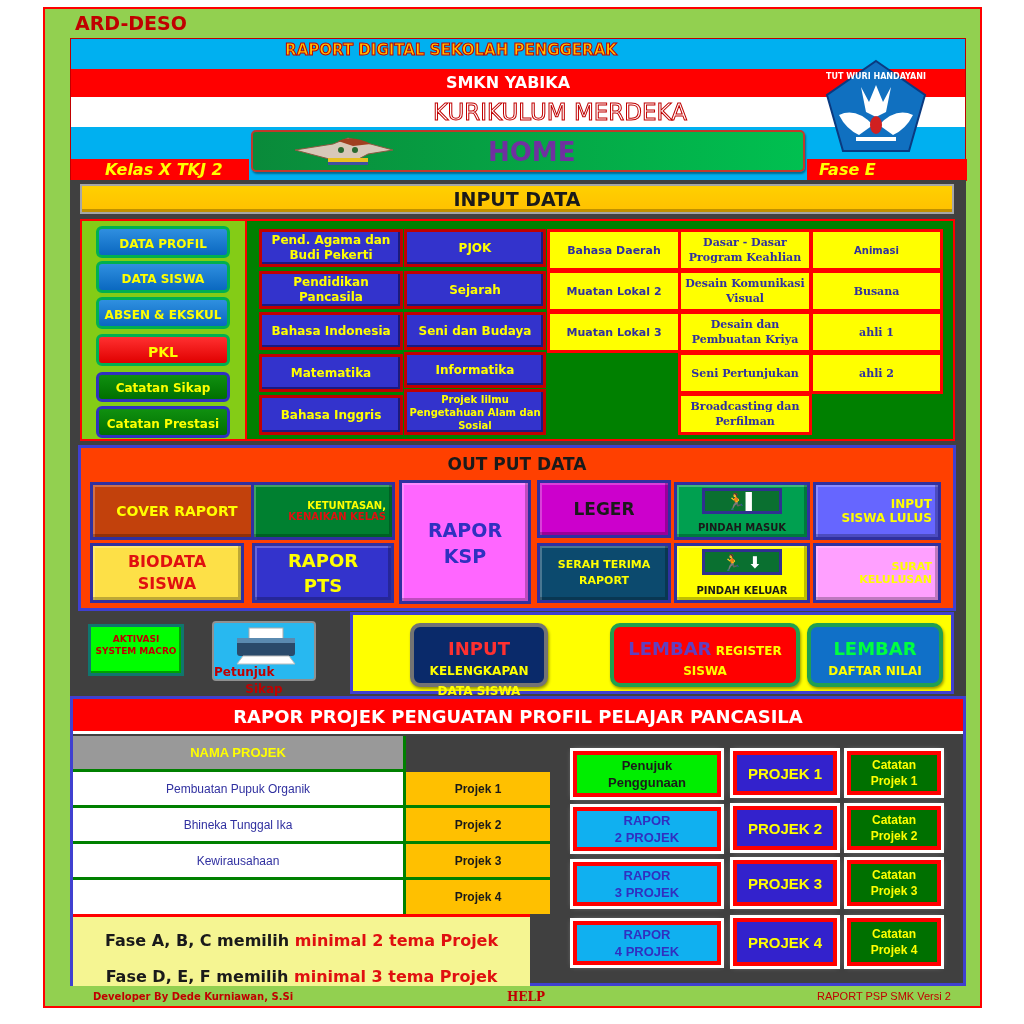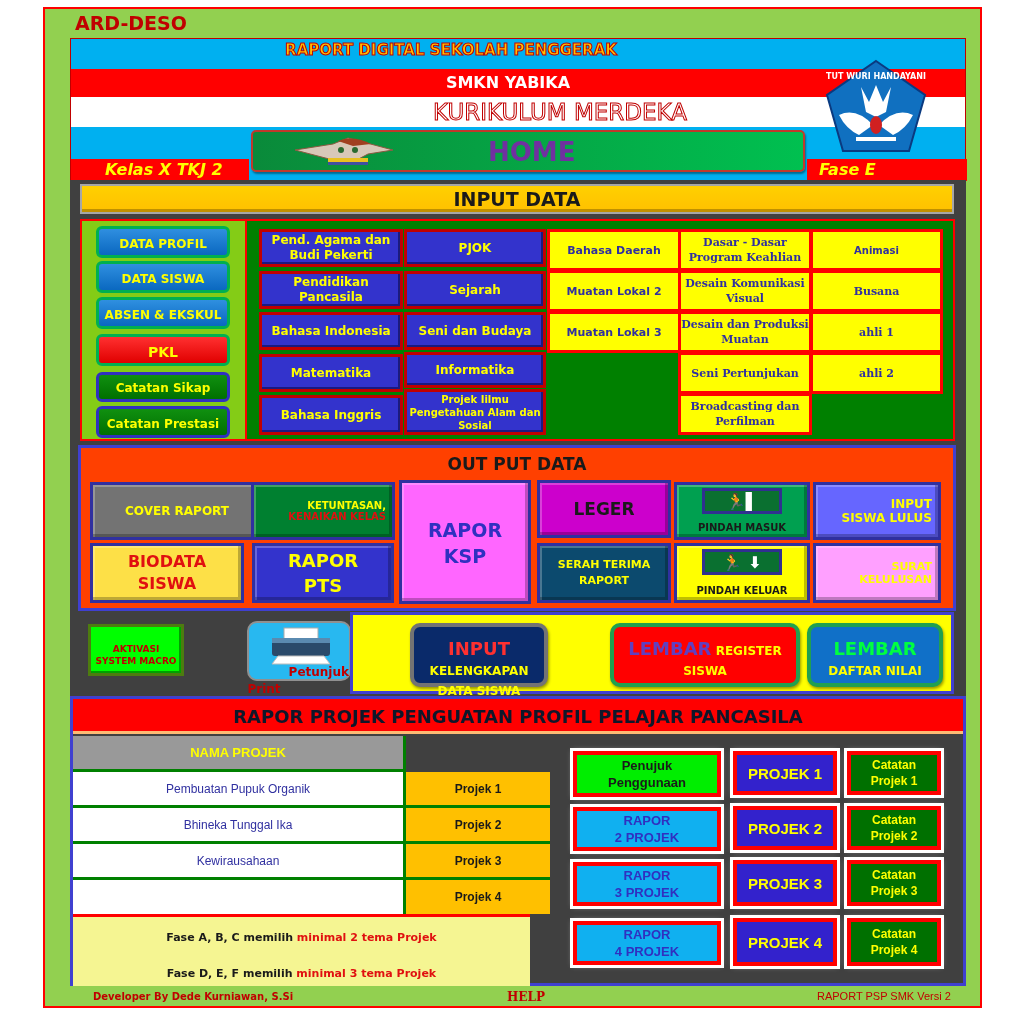--- a/index.html
+++ b/index.html
@@ -39,36 +39,36 @@
   .subj.yellow { background: #ffff00; color: #3030a0; border: 3px solid #ff0000; font-size: 11px; }
   .subj.serif { font-family: "DejaVu Serif", serif; }
 
   
   .outwrap { position: absolute; left: 78px; top: 445px; width: 878px; height: 166px; border: 3px solid #4040d0; background: #ff4000; }
   .outtitle { position: absolute; left: 0; top: 6px; width: 100%; text-align: center; font-family: "DejaVu Sans", sans-serif; font-weight: bold; font-size: 17px; color: #1a1a1a; }
   .obtn { position: absolute; display: flex; flex-direction: column; align-items: center; justify-content: center; text-align: center; font-family: "DejaVu Sans", sans-serif; font-weight: bold; border: 3px solid #3030a0; box-shadow: inset -3px -3px 0 rgba(0,0,0,.25), inset 2px 2px 0 rgba(255,255,255,.25); }
   .exitsign { width: 80px; height: 26px; background: #0a7030; border: 3px solid #303090; display:flex; align-items:center; justify-content:center; color:#fff; font-size:16px; }
 
   
-  .macro { position: absolute; left: 88px; top: 624px; width: 96px; height: 52px; background: #00ff00; border: 3px solid #4d7c0f; box-shadow: inset -2px -2px 0 #00a000; text-align: center; font-family: "DejaVu Sans", sans-serif; font-weight: bold; font-size: 9px; color: #c00000; padding-top: 16px; line-height: 12px; }
-  .printer { position: absolute; left: 212px; top: 621px; width: 104px; height: 60px; background: #28b8f0; border: 2px solid #909090; border-radius: 10px; text-align: right; margin-left: 35px; }
+  .macro { position: absolute; left: 88px; top: 624px; width: 96px; height: 52px; background: #00ff00; border: 3px solid #0f766e; box-shadow: inset -2px -2px 0 #00a000; text-align: center; font-family: "DejaVu Sans", sans-serif; font-weight: bold; font-size: 9px; color: #c00000; padding-top: 6px; line-height: 12px; }
+  .printer { position: absolute; left: 212px; top: 621px; width: 104px; height: 60px; background: #28b8f0; border: 2px solid #909090; border-radius: 4px; text-align: left; }
   .printer-label { position: absolute; left: 0; top: 42px; width: 100%; font-family: "DejaVu Sans", sans-serif; font-weight: bold; font-size: 12px; color: #c00000; }
   .print-label { position: absolute; left: 212px; top: 682px; width: 104px; text-align: center; font-family: "DejaVu Sans", sans-serif; font-weight: bold; font-size: 12px; color: #c00000; }
   .yellowpanel { position: absolute; left: 350px; top: 612px; width: 604px; height: 82px; background: #ffff00; border: 3px solid #4040d0; }
   .rbtn { position: absolute; top: 8px; height: 64px; border-radius: 10px; text-align: center; font-family: "DejaVu Sans", sans-serif; font-weight: bold; padding-top: 12px; line-height: 20px; box-shadow: 1px 2px 3px rgba(0,0,0,.4); }
 
   
   .projwrap { position: absolute; left: 70px; top: 696px; width: 896px; height: 290px; border: 3px solid #4040d0; background: #404040; }
-  .projtitle { position: absolute; left: 0; top: 0; width: 100%; height: 35px; background: #ff0000; border-bottom: 3px solid #fdba74; text-align: center; font-family: "DejaVu Sans", sans-serif; font-weight: bold; font-size: 18px; line-height: 36px; color: #0f172a; }
+  .projtitle { position: absolute; left: 0; top: 0; width: 100%; height: 35px; background: #ff0000; border-bottom: 3px solid #ffffff; text-align: center; font-family: "DejaVu Sans", sans-serif; font-weight: bold; font-size: 18px; line-height: 36px; color: #ffffff; }
   .ptable { position: absolute; left: 0; top: 37px; width: 477px; }
   .prow { position: absolute; left: 0; width: 477px; height: 36px; display: flex; }
   .pcell-name { width: 333px; height: 100%; background: #ffffff; border-bottom: 3px solid #008000; border-right: 3px solid #008000; display: flex; align-items: center; justify-content: center; font-size: 12px; color: #3030a0; }
   .pcell-code { width: 144px; height: 100%; background: #ffc000; border-bottom: 3px solid #008000; display: flex; align-items: center; justify-content: center; font-size: 12px; font-weight: bold; color: #1a1a1a; }
   .phead .pcell-name, .phead .pcell-code { background: #999999; color: #ffff00; font-weight: bold; font-size: 13px; }
-  .notes { position: absolute; left: 0; top: 215px; width: 457px; height: 72px; background: #f5f592; border-top: 3px solid #ff0000; font-family: "DejaVu Sans", sans-serif; font-size: 11px; font-weight: bold; color: #1a1a1a; text-align: center; }
+  .notes { position: absolute; left: 0; top: 215px; width: 457px; height: 72px; background: #f5f592; border-top: 3px solid #ff0000; font-family: "DejaVu Sans", sans-serif; font-size: 16px; font-weight: bold; color: #1a1a1a; text-align: center; }
   .note-red { color: #e01010; }
   .pbtn { position: absolute; display: flex; flex-direction: column; align-items: center; justify-content: center; text-align: center; font-weight: bold; border: 4px solid #ff0000; outline: 3px solid #ffffff; box-shadow: 0 0 6px rgba(255,255,255,.6); line-height: 17px; }
 
   .footer-dev { position: absolute; left: 93px; top: 991px; font-family: "DejaVu Sans", sans-serif; font-weight: bold; font-size: 10px; color: #c00000; }
   .footer-help { position: absolute; left: 507px; top: 990px; font-family: "DejaVu Serif", serif; font-weight: bold; font-size: 12px; color: #c00000; }
   .footer-ver { position: absolute; left: 817px; top: 990px; font-size: 11px; color: #c00000; }
 </style>
 </head>
 <body>
 
@@ -132,34 +132,34 @@
     <div class="subj purple" style="left:157px;top:91px;width:142px">Seni dan Budaya</div>
     <div class="subj purple" style="left:157px;top:131px;width:142px;height:36px">Informatika</div>
     <div class="subj purple" style="left:157px;top:168px;width:142px;height:46px;font-size:10px;line-height:13px">Projek Iilmu Pengetahuan Alam dan Sosial</div>
 
     <div class="subj yellow" style="left:300px;top:8px;width:134px;height:42px">Bahasa Daerah</div>
     <div class="subj yellow" style="left:300px;top:49px;width:134px;height:42px">Muatan Lokal 2</div>
     <div class="subj yellow" style="left:300px;top:90px;width:134px;height:42px">Muatan Lokal 3</div>
 
     <div class="subj yellow serif" style="left:431px;top:8px;width:134px;height:42px">Dasar - Dasar Program Keahlian</div>
     <div class="subj yellow serif" style="left:431px;top:49px;width:134px;height:42px">Desain Komunikasi Visual</div>
-    <div class="subj yellow serif" style="left:431px;top:90px;width:134px;height:42px">Desain dan Produksi Muatan</div>
+    <div class="subj yellow serif" style="left:431px;top:90px;width:134px;height:42px">Desain dan Pembuatan Kriya</div>
     <div class="subj yellow serif" style="left:431px;top:131px;width:134px;height:42px">Seni Pertunjukan</div>
     <div class="subj yellow serif" style="left:431px;top:172px;width:134px;height:42px">Broadcasting dan Perfilman</div>
 
     <div class="subj yellow" style="left:563px;top:8px;width:133px;height:42px;font-size:10px">Animasi</div>
     <div class="subj yellow serif" style="left:563px;top:49px;width:133px;height:42px">Busana</div>
     <div class="subj yellow serif" style="left:563px;top:90px;width:133px;height:42px">ahli 1</div>
     <div class="subj yellow serif" style="left:563px;top:131px;width:133px;height:42px">ahli 2</div>
   </div>
 </div>
 
 <div class="outwrap">
   <div class="outtitle">OUT PUT DATA</div>
-  <div class="obtn" style="left:9px;top:34px;width:174px;height:58px;background:#737373;color:#ffff00;font-size:12px">
+  <div class="obtn" style="left:9px;top:34px;width:174px;height:58px;background:#c2410c;color:#ffff00;font-size:14px">
     <span>COVER RAPORT</span>
   </div>
   <div class="obtn" style="left:170px;top:34px;width:144px;height:58px;background:#008030;font-size:10px;align-items:flex-end;padding-right:6px">
     <span style="color:#ffff00">KETUNTASAN,</span>
     <span style="color:#e01010">KENAIKAN KELAS</span>
   </div>
   <div class="obtn" style="left:318px;top:32px;width:132px;height:124px;background:#ff66ff;color:#3030c0;font-size:19px;justify-content:flex-start;padding-top:34px;line-height:26px">
     <span>RAPOR</span>
     <span>KSP</span>
   </div>
@@ -202,21 +202,21 @@
 </div>
 <div class="printer">
   <svg width="70" height="40" viewBox="0 0 70 40" style="position:absolute;left:17px;top:3px">
     <rect x="18" y="2" width="34" height="12" fill="#ffffff" stroke="#aaaaaa"></rect>
     <rect x="6" y="12" width="58" height="18" rx="3" fill="#2a4a6a"></rect>
     <rect x="6" y="12" width="58" height="5" fill="#5a8ab0"></rect>
     <polygon points="12,30 58,30 64,38 6,38" fill="#ffffff" stroke="#bbbbbb"></polygon>
   </svg>
   <div class="printer-label">Petunjuk</div>
 </div>
-<div class="print-label">Print</div>
+<div class="print-label">Sikap</div>
 
 <div class="yellowpanel">
   <div class="rbtn" style="left:57px;width:138px;background:#0a2a6a;border:4px solid #737373;color:#ffff00;font-size:12px">
     <span style="color:#ff3030;font-size:18px">INPUT</span>
     <span>KELENGKAPAN</span><br>
     <span>DATA SISWA</span>
   </div>
   <div class="rbtn" style="left:257px;width:190px;background:#ff0000;border:4px solid #20a050;color:#ffff00;font-size:12px">
     <span style="color:#6040c0;font-size:18px">LEMBAR</span>
     <span>REGISTER</span><br>

